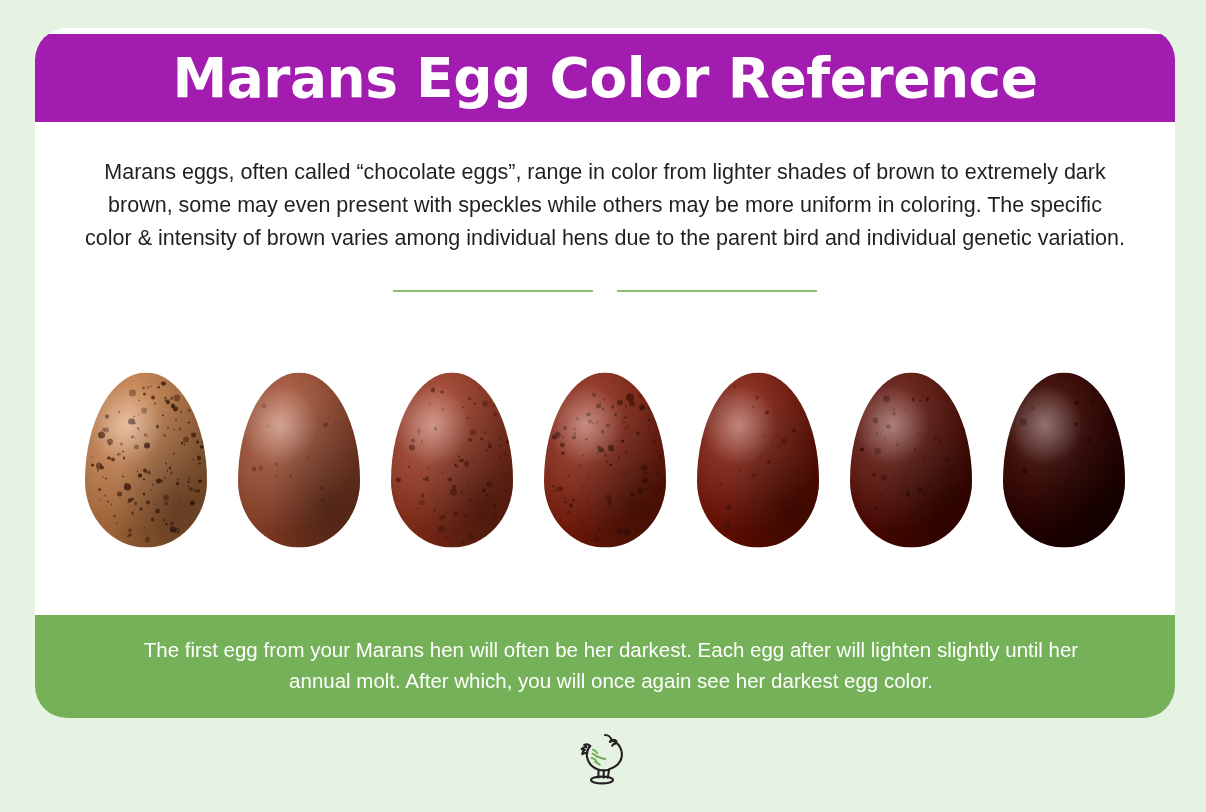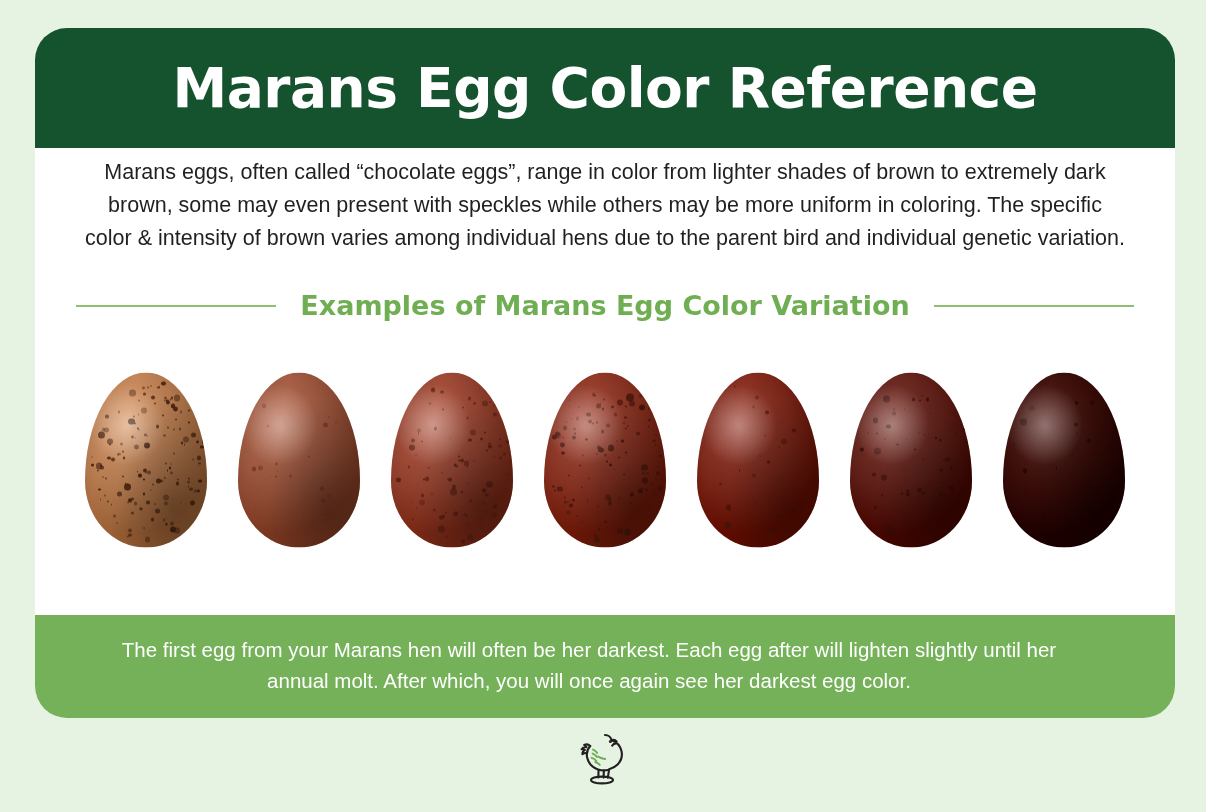--- a/index.html
+++ b/index.html
@@ -15,22 +15,22 @@
   .card {
     position:absolute; left:35px; top:28px;
     width:1140px; height:690px;
     background:#ffffff;
     border-radius:32px;
     overflow:hidden;
   }
 
   
   .header-band {
-    position:absolute; left:0; top:0; width:100%; height:120px;
-    background:#14532d;
+    position:absolute; left:0; top:6px; width:100%; height:88px;
+    background:#a21caf;
     display:flex; align-items:center; justify-content:center;
   }
   .header-title {
     color:#ffffff;
     font-size:55px;
     font-weight:700;
     letter-spacing:-0.5px;
     text-align:center;
     font-family:"DejaVu Sans", sans-serif;
   }
@@ -98,21 +98,21 @@
     font-weight:700;
     font-style:italic;
     color:#ffffff;
     font-family:"DejaVu Serif", serif;
     -webkit-text-stroke:6px #ffffff;
     paint-order:stroke fill;
     z-index:3;
     line-height:1;
   }
   .note-body {
-    position:absolute; left:64px; bottom:22px; width:980px;
+    position:absolute; left:86px; bottom:22px; width:980px;
     text-align:center;
     color:#ffffff;
     font-size:20.5px;
     line-height:31px;
   }
 
   
   .logo {
     position:absolute; left:0; top:726px; width:100%;
     display:flex; align-items:center; justify-content:center; gap:7px;
@@ -136,21 +136,20 @@
   <div class="card">
 
     <div class="header-band">
       <div class="header-title">Marans Egg Color Reference</div>
     </div>
 
     <div class="intro">Marans eggs, often called “chocolate eggs”, range in color from lighter shades of brown to extremely dark brown, some may even present with speckles while others may be more uniform in coloring. The specific color &amp; intensity of brown varies among individual hens due to the parent bird and individual genetic variation.</div>
 
     <div class="section-row">
       <div class="rule"></div>
-      <div class="section-title">Examples of Marans Egg Color Variation</div>
       <div class="rule"></div>
     </div>
 
     <div class="eggs" id="egg-row">
         <div class="egg-wrap">
           <div class="egg">
             <div class="egg-base" style="background: radial-gradient(70% 60% at 36% 32%, rgb(222, 160, 114), rgb(192, 130, 84) 58%, rgb(164, 102, 56) 100%);"></div>
             <div class="egg-speck">
               <span style="left: 36.4335%; top: 9.99498%; width: 6.61526px; height: 6.61526px; background: rgb(74, 35, 15); opacity: 0.48;"></span>
               <span style="left: 65.949%; top: 86.1893%; width: 2.46534px; height: 2.46534px; background: rgb(74, 35, 15); opacity: 0.73;"></span>

